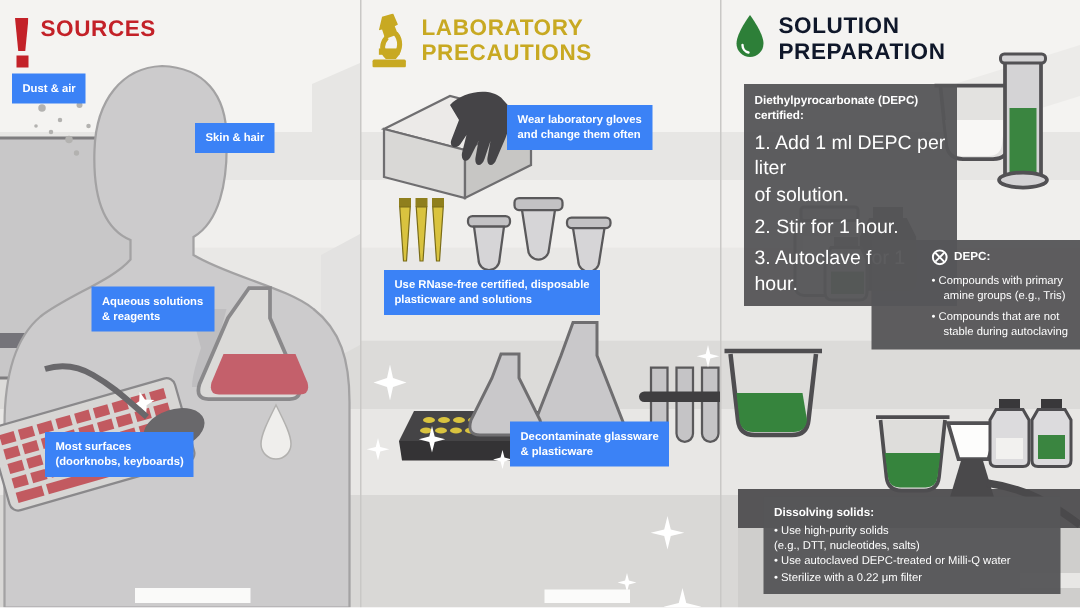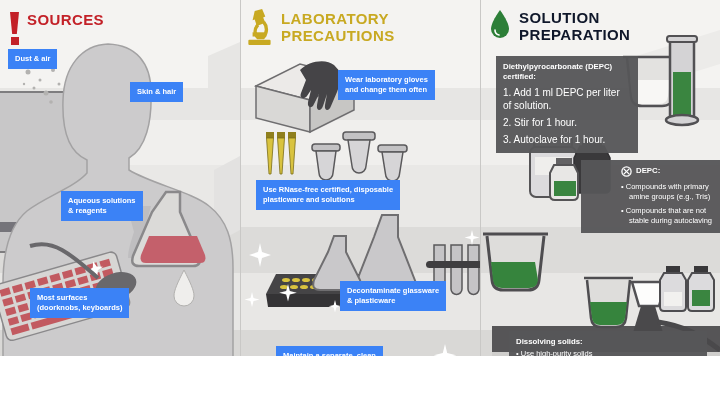--- a/index.html
+++ b/index.html
@@ -1,16 +1,16 @@
 <!DOCTYPE html>
 <html><head>
 <meta charset="utf-8">
 <style>
   html,body{margin:0;padding:0;}
-  .stage{position:relative;width:720px;height:356px;background:#f4f3f1;overflow:hidden;
+  .stage{position:relative;width:720px;height:405px;background:#f4f3f1;overflow:hidden;
          font-family:"Liberation Sans","DejaVu Sans",sans-serif;}
   .band{position:absolute;left:0;width:720px;}
   .b1{top:88px;height:32px;background:#e7e6e4;}
   .b2{top:120px;height:45px;background:#f0efed;}
   .b3{top:165px;height:62px;background:#e9e8e6;}
   .b4{top:227px;height:46px;background:#dcdbd9;}
   .b5{top:273px;height:57px;background:#e8e7e5;}
   .b6{top:330px;height:75px;background:#d9d8d6;}
   .divider{position:absolute;top:0;width:1px;height:405px;background:#c9c8c6;}
   .scene{position:absolute;}
@@ -19,21 +19,21 @@
   .c-red{color:#c32128;} .c-yellow{color:#c8a922;} .c-green:{color:#2d7f38;}
   .c-grn{color:#0f172a;}
   .excl{display:flex;flex-direction:column;align-items:center;margin-top:2px;}
   .excl-bar{width:9px;height:22px;background:#c32128;clip-path:polygon(0 0,100% 0,76% 100%,24% 100%);}
   .excl-dot{width:8px;height:8px;background:#c32128;margin-top:3px;}
   .lbl{position:absolute;background:#3b82f6;color:#fff;font-weight:bold;font-size:7.5px;
        line-height:1.35;padding:5px 7px;white-space:pre-line;z-index:4;}
   .infobox{position:absolute;background:rgba(86,86,88,.96);color:#fff;padding:6px 7px;z-index:4;}
   .ib-title{font-weight:bold;font-size:7.8px;line-height:1.3;white-space:pre-line;}
   .ib-body{font-size:7.5px;line-height:1.35;white-space:pre-line;margin-top:3px;}
-  .step{font-size:10px;line-height:1.35;white-space:pre-line;margin-top:3.5px;}
+  .step{font-size:13px;line-height:1.35;white-space:pre-line;margin-top:3.5px;}
   .warn-hd{display:flex;align-items:center;gap:4px;}
   .warn-item{font-size:7.5px;line-height:1.35;white-space:pre-line;margin-top:4.5px;
              padding-left:8px;text-indent:-8px;}
 </style>
 </head>
 <body>
 
 <div class="stage">
 
   <div class="band b1"></div>
@@ -234,22 +234,20 @@
     </g>
     <rect x="123" y="353" width="57" height="9" fill="#fbfbfa"></rect>
   </svg>
 
   <div class="lbl" style="left:338px;top:70px;">Wear laboratory gloves
 and change them often</div>
   <div class="lbl" style="left:256px;top:180px;">Use RNase-free certified, disposable
 plasticware and solutions</div>
   <div class="lbl" style="left:340px;top:281px;">Decontaminate glassware
 &amp; plasticware</div>
-  <div class="lbl" style="left:276px;top:346px;">Maintain a separate, clean
-surface for RNA work</div>
 
   <div class="hdr" style="left:489px;top:8px;">
     <svg width="22" height="34" viewBox="0 0 22 32">
       <path d="M11,1 C11,1 2,13 2,20 a9,9 0 0 0 18,0 C20,13 11,1 11,1 Z" fill="#2d7f38"></path>
       <path d="M6,21 a5,5 0 0 0 4,5" fill="none" stroke="#fff" stroke-width="1.6" stroke-linecap="round"></path>
     </svg>
     <div class="hdr-title c-grn">SOLUTION
 PREPARATION</div>
   </div>
 

